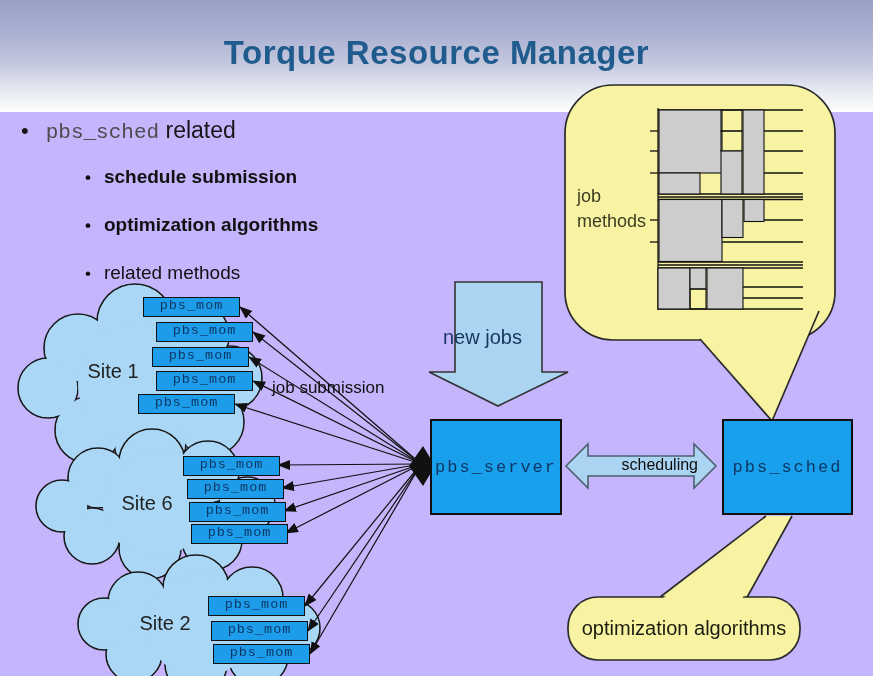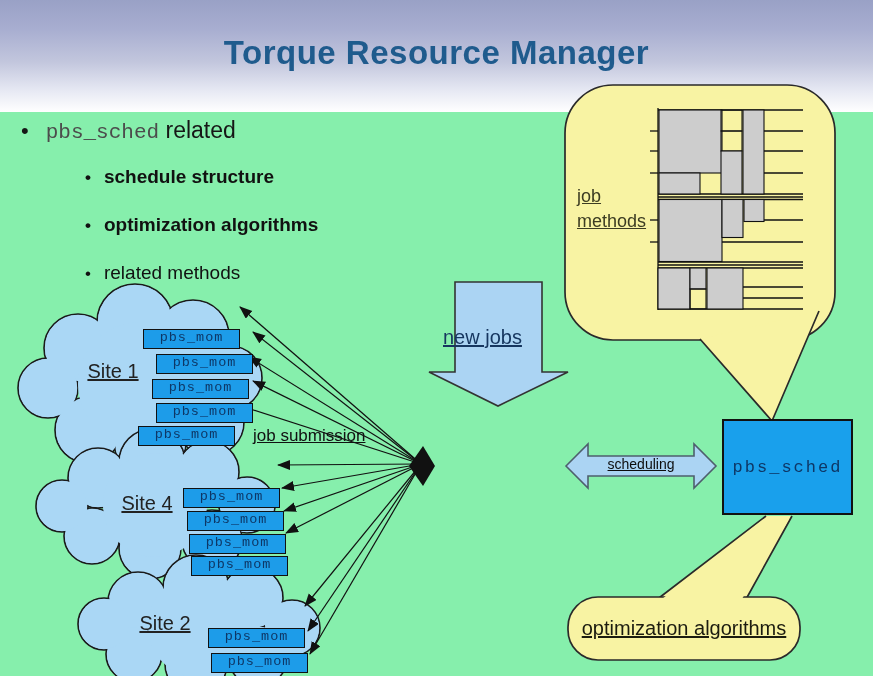--- a/index.html
+++ b/index.html
@@ -1,18 +1,18 @@
 <!DOCTYPE html>
 <html><head>
 <meta charset="utf-8">
 <style>
   html,body{margin:0;padding:0;background:#444;}
   .slide{
     position:relative;width:873px;height:676px;margin:0 auto;
-    background:#86efac;overflow:hidden;
+    background:#c4b5fd;overflow:hidden;
     font-family:"Liberation Sans",sans-serif;color:#1a1a1a;
   }
   .header-bg{
     position:absolute;left:0;top:0;width:873px;height:112px;
     background:linear-gradient(180deg,#99a1c6 0%,#a7add0 25%,#c2c6dd 55%,#e8eaf4 82%,#ffffff 100%);
   }
   .title{
     position:absolute;left:0;top:34px;width:873px;text-align:center;
     font-size:33px;font-weight:600;letter-spacing:.5px;color:#1f5b8d;
   }
@@ -29,52 +29,51 @@
   .sub-bullets li{display:flex;align-items:baseline;font-size:19px;margin-bottom:26px;color:#111;}
   .sub-bullets li .dot{margin-right:13px;font-size:17px;}
   .sub-bullets li.bold{font-weight:700;}
   svg.diagram{position:absolute;left:0;top:0;width:873px;height:676px;}
   .node{
     position:absolute;width:97px;height:20px;box-sizing:border-box;
     background:#1d9ce9;border:1.6px solid #111;
     font-family:"Liberation Mono","DejaVu Sans Mono",monospace;
     font-size:13.5px;color:#0e3766;text-align:center;line-height:16px;
     letter-spacing:1px;
-    margin-top:32px;
   }
   .bigbox{
     position:absolute;box-sizing:border-box;background:#19a0ec;border:2px solid #111;
     display:flex;align-items:center;justify-content:center;
     font-family:"Liberation Mono","DejaVu Sans Mono",monospace;
     font-size:17px;color:#0e3766;letter-spacing:2px;
   }
-  .lbl{position:absolute;text-decoration:underline;}
+  .lbl{position:absolute;}
   .site-label{width:110px;text-align:center;font-size:20px;color:#222;}
   .job-submission{font-size:17px;color:#111;}
   .new-jobs{width:110px;text-align:left;font-size:20px;color:#16365f;}
-  .scheduling{width:114px;text-align:center;font-size:14px;color:#0c0c0c;}
+  .scheduling{width:114px;text-align:right;font-size:16px;color:#0c0c0c;}
   .job-schedule{font-size:18px;line-height:25px;color:#3c3c22;}
   .optimization{width:232px;text-align:center;font-size:20px;color:#1c1c10;}
 </style>
 </head>
 <body>
 
 <div class="slide">
 
   <div class="header-bg"></div>
   <div class="title">Torque Resource Manager</div>
 
   <div class="bullet-main">
     <span class="dot">•</span><code>pbs_sched</code><span> related</span>
   </div>
 
   <ul class="sub-bullets">
     <li class="bold">
         <span class="dot">•</span>
-        <span>schedule structure</span>
+        <span>schedule submission</span>
       </li>
     <li class="bold">
         <span class="dot">•</span>
         <span>optimization algorithms</span>
       </li>
     <li>
         <span class="dot">•</span>
         <span>related methods</span>
       </li>
   </ul>
@@ -233,26 +232,27 @@
 
   <div class="node" style="left:183px;top:456px;">pbs_mom</div>
   <div class="node" style="left:187px;top:479px;">pbs_mom</div>
   <div class="node" style="left:189px;top:502px;">pbs_mom</div>
   <div class="node" style="left:191px;top:524px;">pbs_mom</div>
 
   <div class="node" style="left:208px;top:596px;">pbs_mom</div>
   <div class="node" style="left:211px;top:621px;">pbs_mom</div>
   <div class="node" style="left:213px;top:644px;">pbs_mom</div>
 
+  <div class="bigbox" style="left:430px;top:419px;width:132px;height:96px;">pbs_server</div>
   <div class="bigbox" style="left:722px;top:419px;width:131px;height:96px;">pbs_sched</div>
 
   <div class="lbl site-label" style="left:58px;top:360px;">Site 1</div>
-  <div class="lbl site-label" style="left:92px;top:492px;">Site 4</div>
+  <div class="lbl site-label" style="left:92px;top:492px;">Site 6</div>
   <div class="lbl site-label" style="left:110px;top:612px;">Site 2</div>
-  <div class="lbl job-submission" style="left:253px;top:378px;margin-top:48px;">job submission</div>
+  <div class="lbl job-submission" style="left:272px;top:378px;">job submission</div>
   <div class="lbl new-jobs" style="left:443px;top:326px;">new jobs</div>
   <div class="lbl scheduling" style="left:584px;top:456px;">scheduling</div>
   <div class="lbl job-schedule" style="left:577px;top:184px;">
     <div>job</div>
     <div>methods</div>
   </div>
   <div class="lbl optimization" style="left:568px;top:617px;">optimization algorithms</div>
 
 </div>
 

